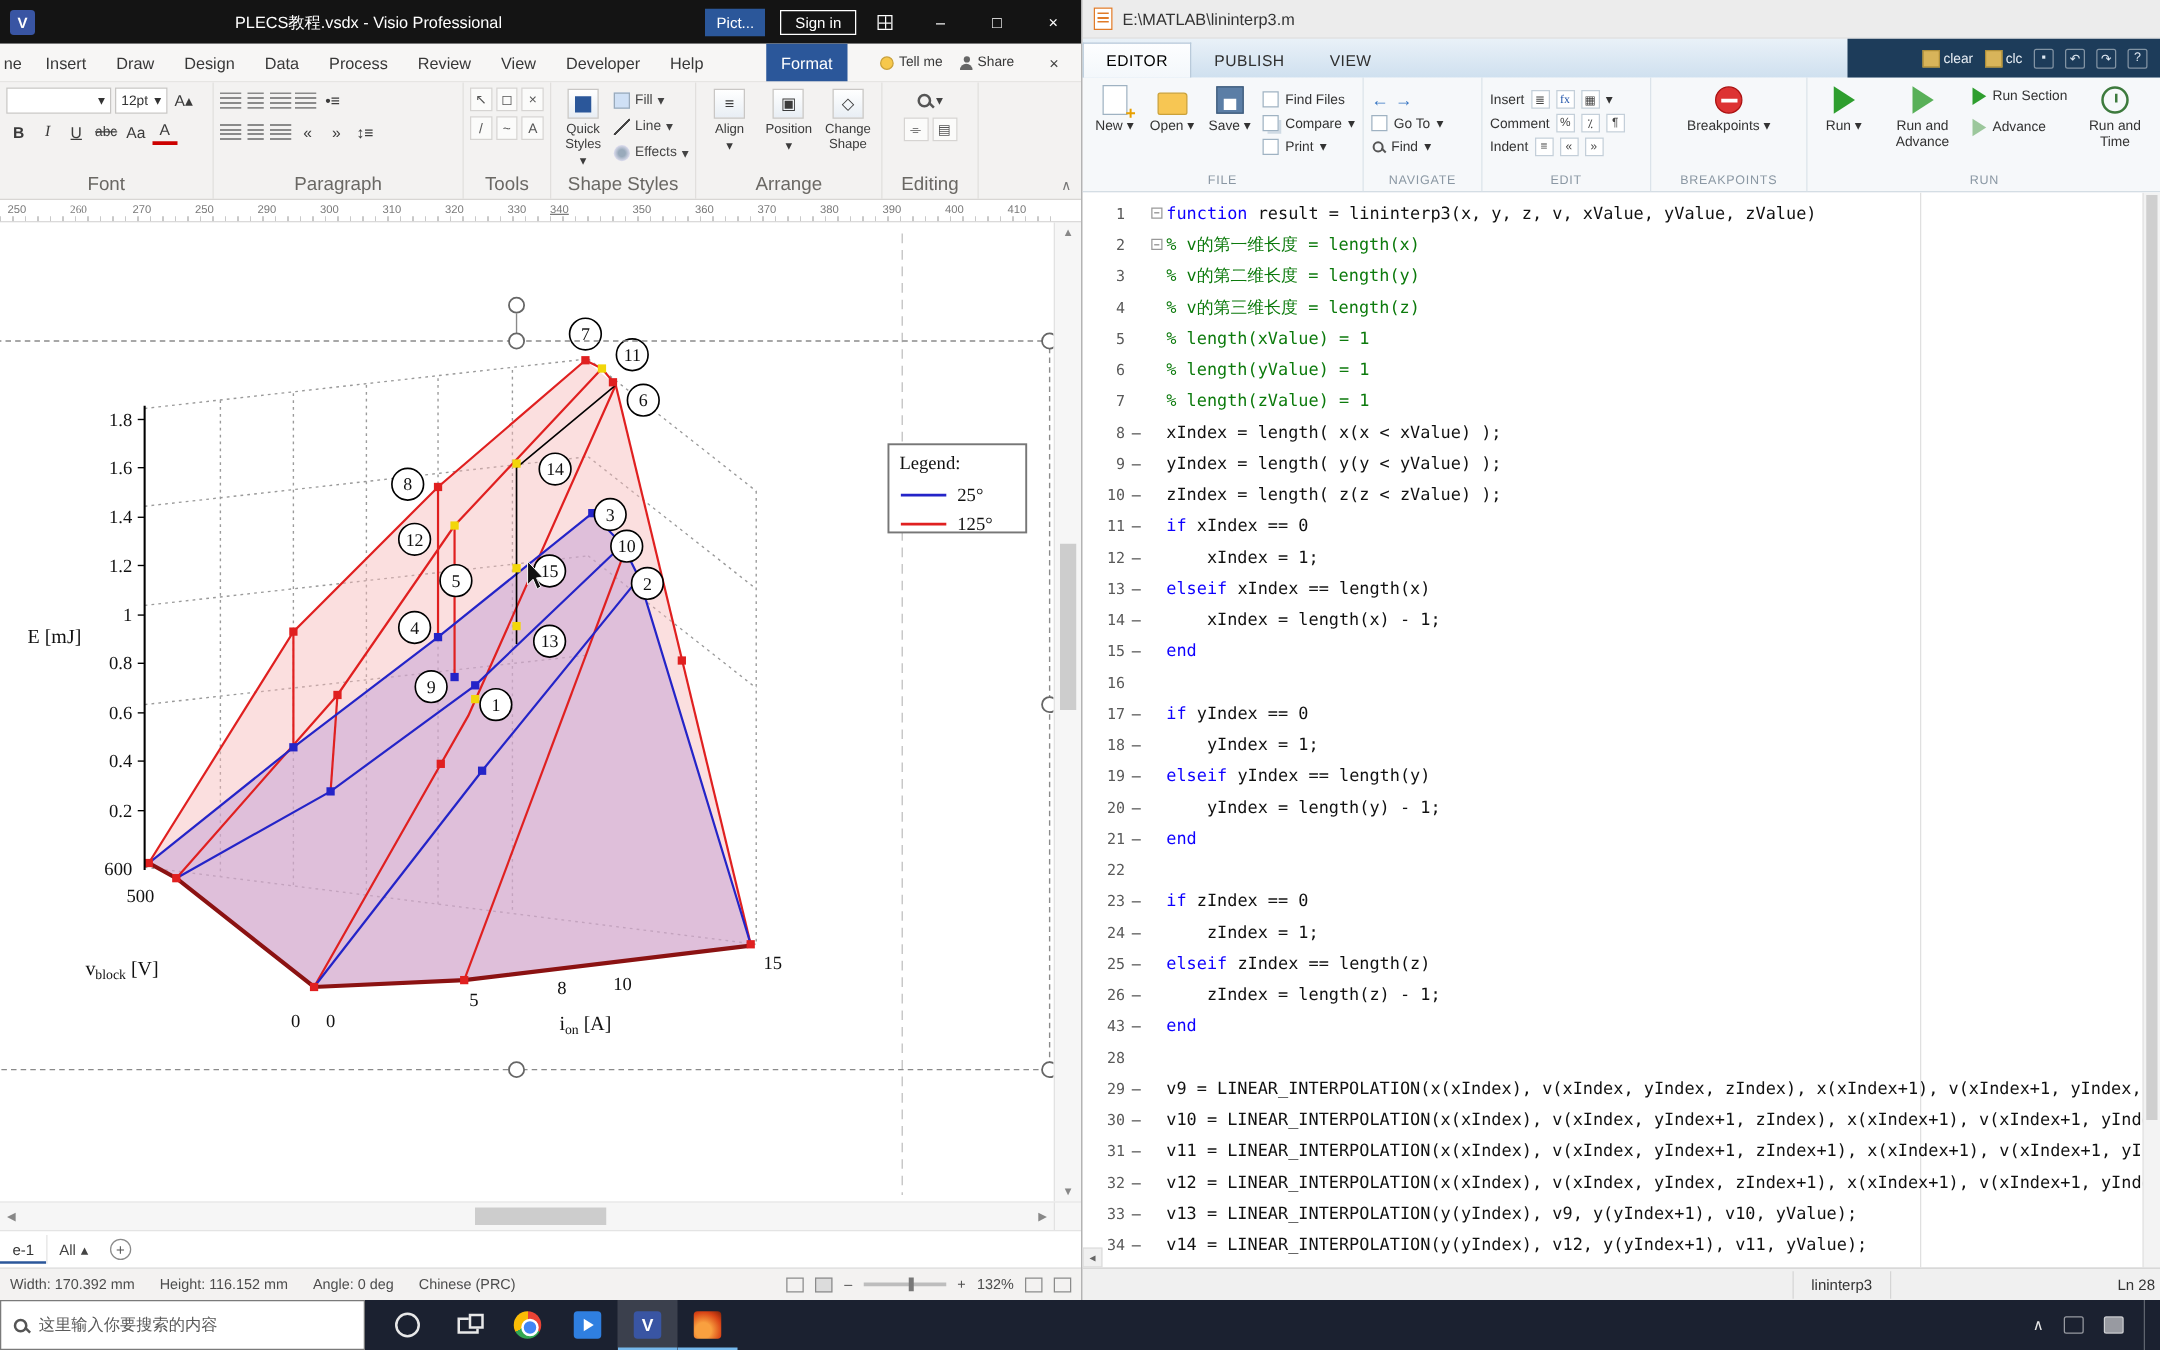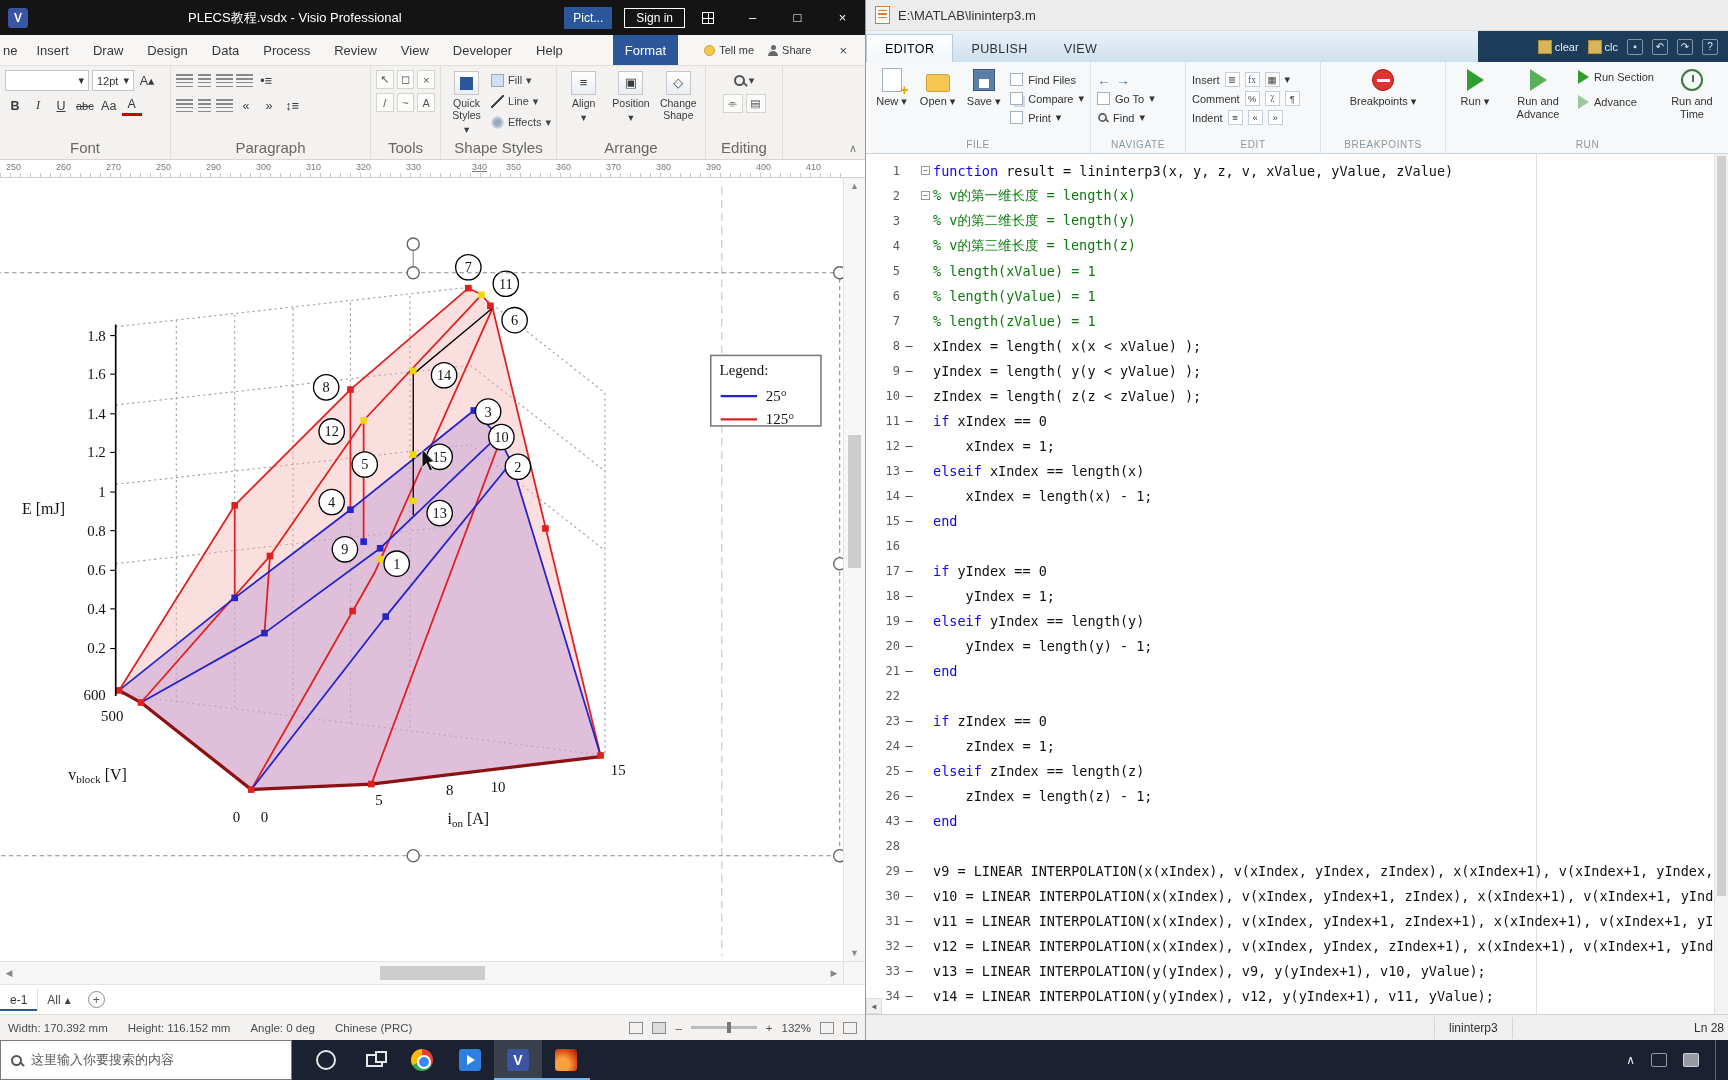--- a/index.html
+++ b/index.html
@@ -316,29 +316,29 @@
             <span class="tico">▤</span>
           </div>
         </div>
         <div class="v-glabel">Editing</div>
       </div>
       <span class="ribbon-collapse">∧</span>
     </div>
 
     <div class="v-ruler" id="v-ruler">
         <span class="rnum" style="left: 6px;">250</span>
-        <span class="rnum" style="left: 56px;">260</span>
+        <span class="rnum" style="left: 56px; font-family: Liberation Serif, serif;">260</span>
         <span class="rnum" style="left: 106px;">270</span>
         <span class="rnum" style="left: 156px;">250</span>
         <span class="rnum" style="left: 206px;">290</span>
         <span class="rnum" style="left: 256px;">300</span>
         <span class="rnum" style="left: 306px;">310</span>
         <span class="rnum" style="left: 356px;">320</span>
         <span class="rnum" style="left: 406px;">330</span>
-        <span class="rnum" style="left: 472px; text-decoration: underline;">340</span>
+        <span class="rnum" style="left: 440px; text-decoration: underline;">340</span>
         <span class="rnum" style="left: 506px;">350</span>
         <span class="rnum" style="left: 556px;">360</span>
         <span class="rnum" style="left: 606px;">370</span>
         <span class="rnum" style="left: 656px;">380</span>
         <span class="rnum" style="left: 706px;">390</span>
         <span class="rnum" style="left: 756px;">400</span>
         <span class="rnum" style="left: 806px;">410</span>
       </div>
 
     <div class="v-main">

